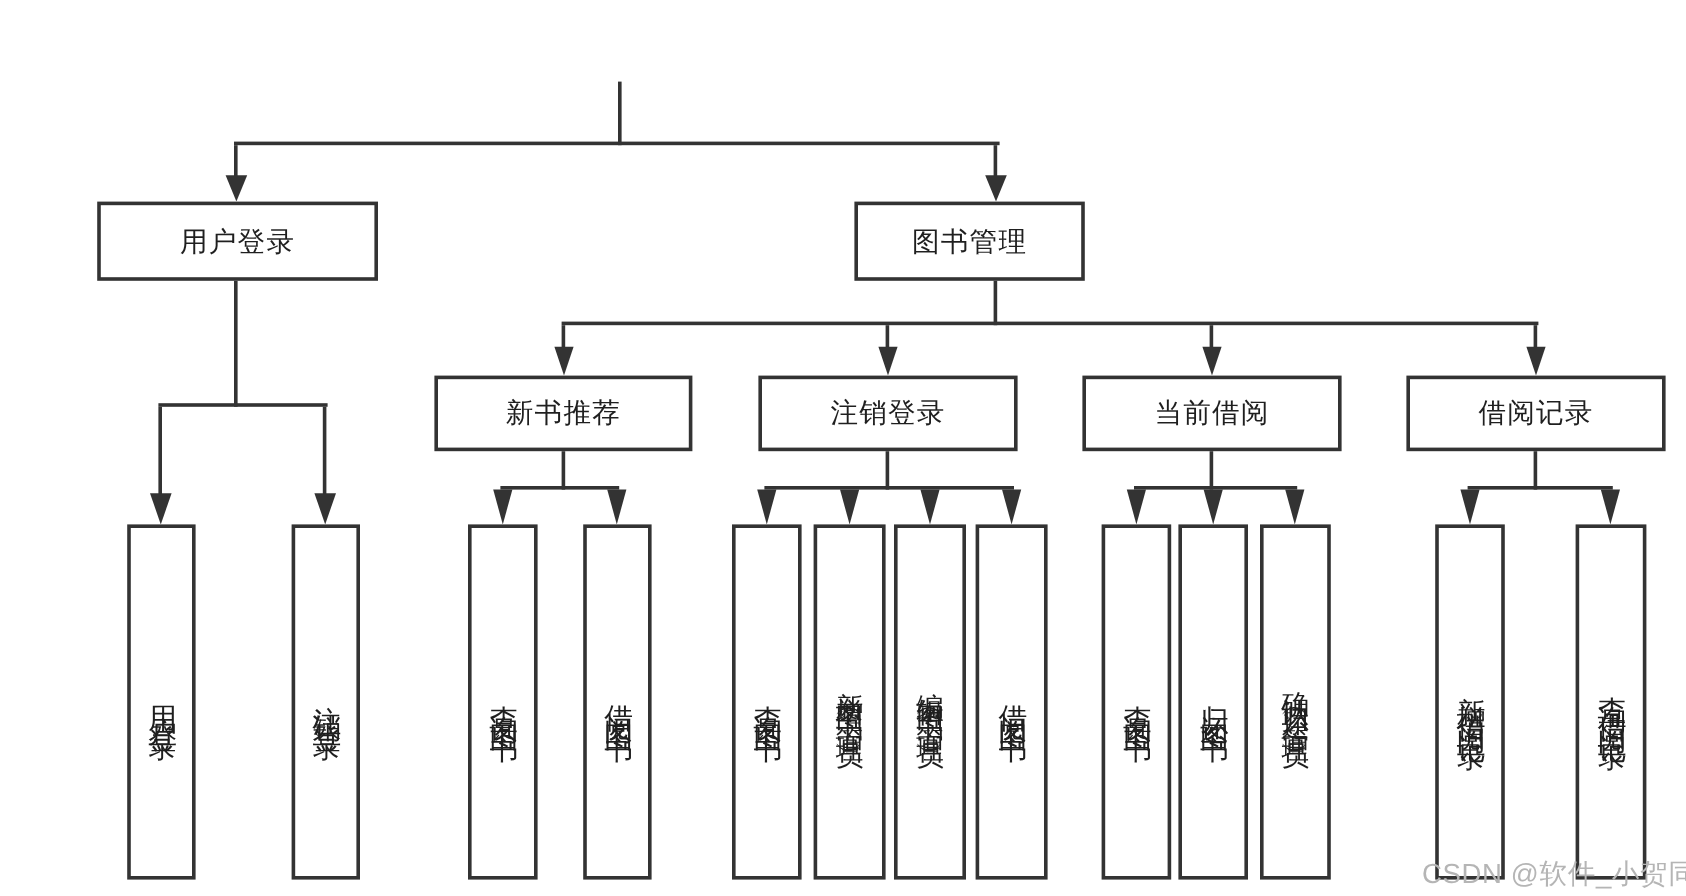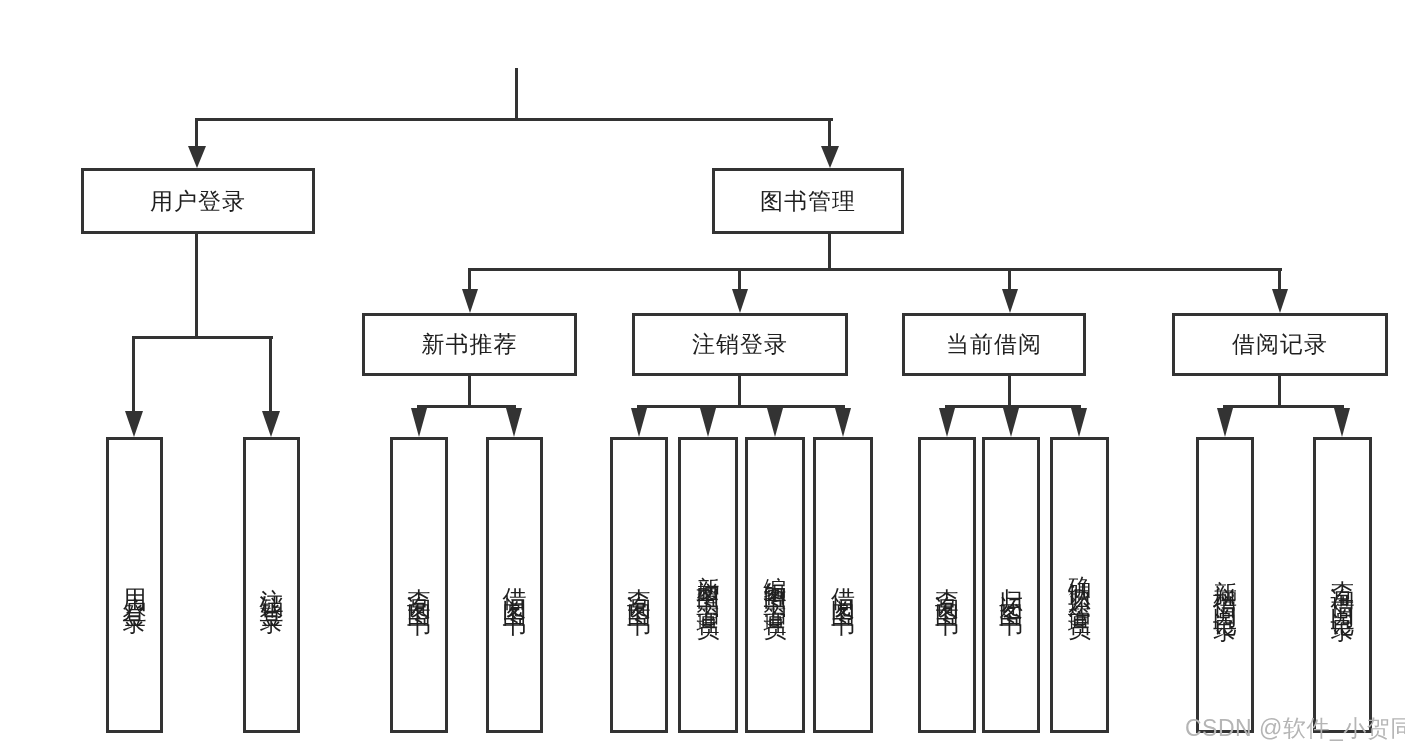--- a/index.html
+++ b/index.html
@@ -122,21 +122,21 @@
   <div class="arrow a24" style="left:1002px; top:289px;"></div>
   <div class="vline" style="left:1278px; top:271px; height:20px;"></div>
   <div class="arrow a24" style="left:1272px; top:289px;"></div>
 
   <div class="hbox" style="left:362px; top:313px; width:215px; height:63px;">
     <span>新书推荐</span>
   </div>
   <div class="hbox" style="left:632px; top:313px; width:216px; height:63px;">
     <span>注销登录</span>
   </div>
-  <div class="hbox" style="left:902px; top:313px; width:184px; height:63px;">
+  <div class="hbox" style="left:902px; top:313px; width:216px; height:63px;">
     <span>当前借阅</span>
   </div>
   <div class="hbox" style="left:1172px; top:313px; width:216px; height:63px;">
     <span>借阅记录</span>
   </div>
 
   <div class="vline" style="left:468px; top:376px; height:32px;"></div>
   <div class="hline" style="left:417px; top:405px; width:99px;"></div>
   <div class="arrow a29" style="left:411px; top:408px;"></div>
   <div class="arrow a29" style="left:506px; top:408px;"></div>

